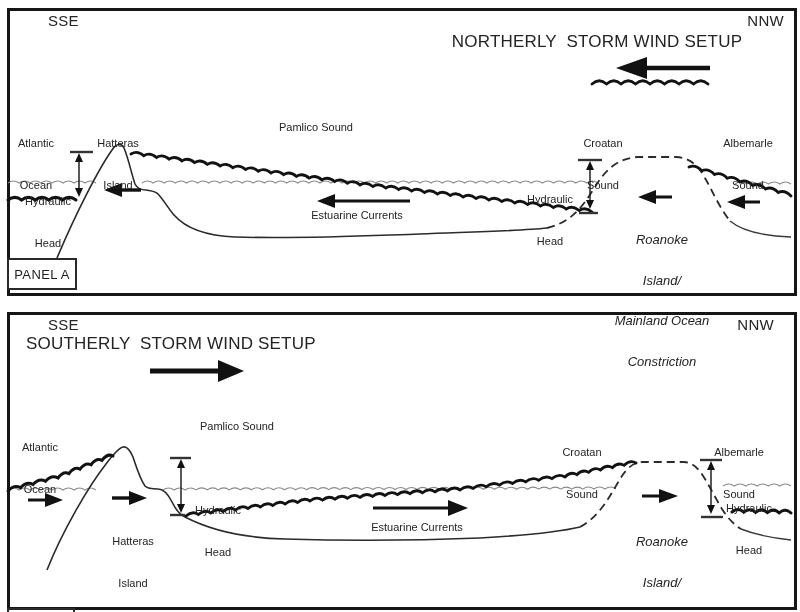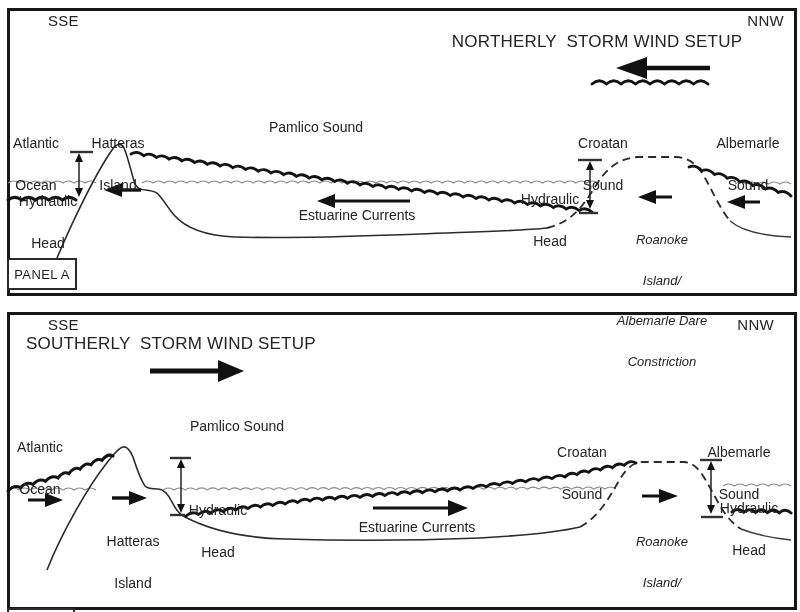--- a/index.html
+++ b/index.html
@@ -1,20 +1,20 @@
 <!DOCTYPE html>
 <html><head>
 <meta charset="utf-8">
 <style>
   html,body{margin:0;padding:0;background:#fff;}
   #page{position:relative;width:800px;height:612px;background:#fff;overflow:hidden;
         font-family:"Liberation Sans",sans-serif;color:#1f1f1f;}
   .frame{position:absolute;border:3px solid #161616;background:transparent;}
   #art{position:absolute;left:0;top:0;}
-  .lbl{position:absolute;white-space:pre;font-size:14px;line-height:14px;color:#242424;}
+  .lbl{position:absolute;white-space:pre;font-size:11px;line-height:14px;color:#242424;}
   .c{transform:translateX(-50%);text-align:center;}
   .r{text-align:center;}
   .cardinal{font-size:15px;letter-spacing:.3px;margin-left:36px;}
   .title{font-size:17px;font-weight:400;letter-spacing:.2px;}
   .small{font-size:13px;line-height:13.5px;font-style:italic;}
   .pbox{position:absolute;background:#fff;border:2px solid #2a2a2a;display:flex;
         align-items:center;justify-content:center;font-size:13px;letter-spacing:.4px;}
   .bold-wave{fill:none;stroke:#121212;stroke-width:2.8;stroke-linecap:round;}
   .heavy-wave{fill:none;stroke:#121212;stroke-width:3;stroke-linecap:round;}
   .thin-wave{fill:none;stroke:#8a8a8a;stroke-width:1.1;}
@@ -176,21 +176,21 @@
     <div>Head</div>
   </div>
   <div class="lbl c" style="left:550px;top:164px;">
     <div>Hydraulic</div>
     <div>Head</div>
   </div>
   <div class="lbl c" style="left:357px;top:208px;">Estuarine Currents</div>
   <div class="lbl c small" style="left:662px;top:206px;">
     <div>Roanoke</div>
     <div>Island/</div>
-    <div>Albemarle Dare</div>
+    <div>Mainland Ocean</div>
     <div>Constriction</div>
   </div>
   <div class="pbox" style="left:7px;top:258px;width:66px;height:28px;text-align:center;">
     <span>PANEL A</span>
   </div>
 
   <div class="lbl cardinal" style="left:12px;top:318px;">SSE</div>
   <div class="lbl cardinal r" style="right:26px;top:318px;">NNW</div>
   <div class="lbl title" style="left:26px;top:337px;">SOUTHERLY  STORM WIND SETUP</div>
 

